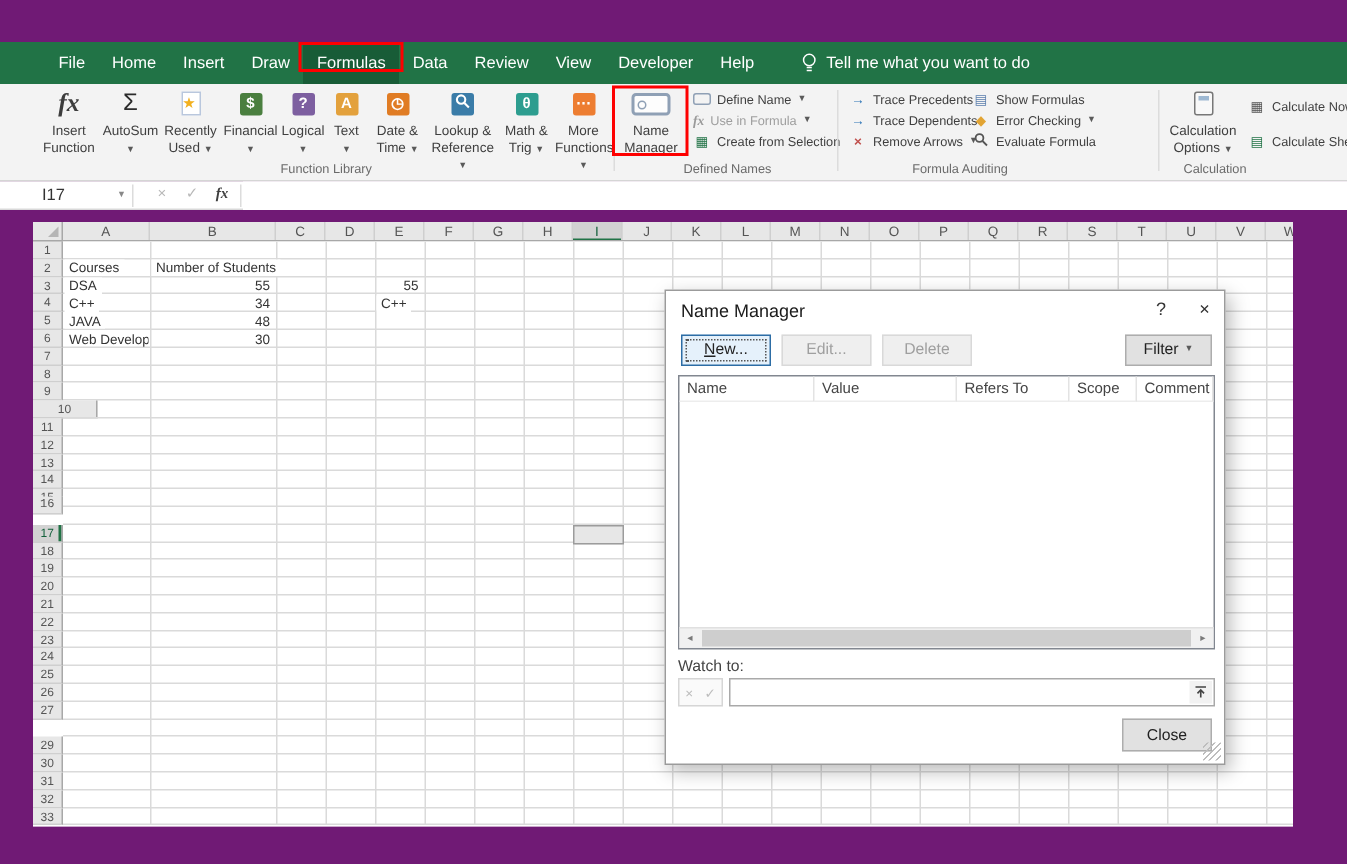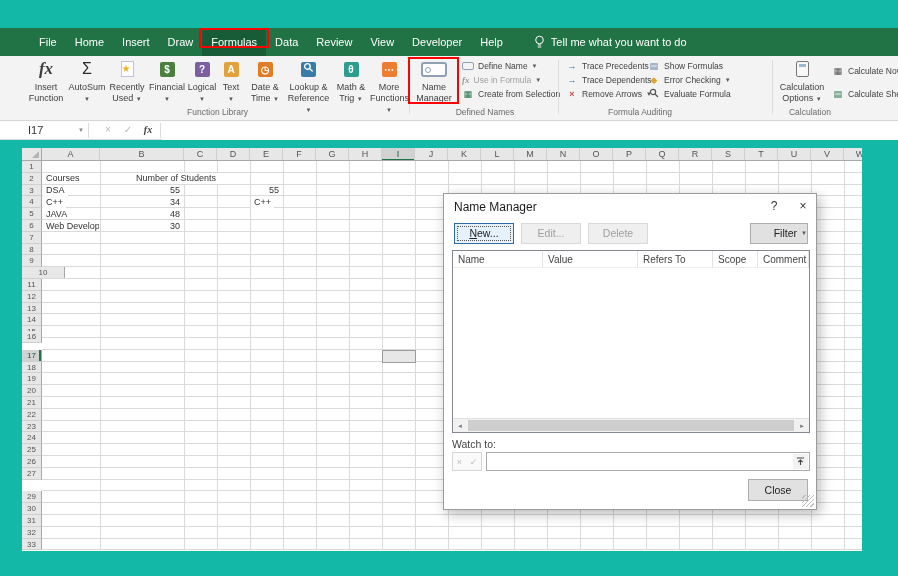--- a/index.html
+++ b/index.html
@@ -1,18 +1,18 @@
 <!DOCTYPE html>
 <html><head>
 <meta charset="utf-8">
 <style>
   *{margin:0;padding:0;box-sizing:border-box}
   html,body{background:#fff}
   body{font-family:"Liberation Sans",sans-serif;}
-  #app{position:relative;width:898px;height:576px;background:#14b8a6;overflow:hidden}
+  #app{position:relative;width:898px;height:576px;background:#701a75;overflow:hidden}
   .redbox{position:absolute;border:2px solid #fe0000;z-index:60;pointer-events:none}
 
   
   #tabbar{position:absolute;left:0;top:28px;width:898px;height:28px;background:#217346;display:flex;align-items:stretch;padding-left:30px;color:#fff;font-size:11px;z-index:10}
   .tab{padding:0 9px;line-height:28px;position:relative;white-space:nowrap}
   .tab.active{background:#185c37}
   .tab-red{left:-3px;right:-3px;top:0;height:20px}
   .tellme{display:flex;align-items:center;gap:6px;margin-left:22px;white-space:nowrap}
 
   
@@ -70,21 +70,21 @@
 
   
   #dialog{position:absolute;left:443px;top:193px;width:374px;height:317px;background:#fff;border:1px solid #9b9b9b;box-shadow:3px 4px 12px rgba(0,0,0,.28);z-index:40;font-size:10.5px;color:#333}
   .dlg-title-text{position:absolute;left:10px;top:6px;font-size:12px;color:#1a1a1a}
   .dlg-help{position:absolute;left:318px;top:5px;width:24px;text-align:center;font-size:12px;color:#333}
   .dlg-close{position:absolute;left:347px;top:5px;width:24px;text-align:center;font-size:12px;color:#333}
   .dbtn{position:absolute;top:29px;width:60px;height:21px;background:#e1e1e1;border:1px solid #adadad;text-align:center;line-height:19px;font-size:10.5px;color:#222}
   .dbtn.primary{background:#e5f1fb;border-color:#2d6da5;outline:1px dotted #555;outline-offset:-4px}
   .dbtn.disabled{background:#efefef;border-color:#d9d9d9;color:#9f9f9f}
   .ufl::first-letter{text-decoration:underline}
-  #filterbtn{left:306px;width:58px;display:flex;align-items:center;justify-content:flex-end;gap:4px}
+  #filterbtn{left:306px;width:58px;display:flex;align-items:center;justify-content:center;gap:4px}
   #closebtn{left:304px;top:285px;height:22px;line-height:20px}
   .dlist{position:absolute;left:8px;top:56px;width:358px;height:183px;border:1px solid #828790;background:#fff}
   .dlh span{position:absolute;top:0;height:17px;line-height:17px;padding-left:5px;border-right:1px solid #e3e3e3;border-bottom:1px solid #ededed;font-size:10px;color:#444;overflow:hidden;white-space:nowrap}
   .hsb{position:absolute;left:0;right:0;bottom:0;height:14px;background:#f1f1f1;border-top:1px solid #e0e0e0}
   .sbtn{position:absolute;top:0;width:14px;height:13px;text-align:center;line-height:13px;font-size:7px;color:#7a7a7a}
   .thumb{position:absolute;left:15px;right:15px;top:1px;height:11px;background:#cecece}
   .refers-label{position:absolute;left:8px;top:244px;font-size:10.5px;color:#444}
   .xcheck{position:absolute;left:8px;top:258px;width:30px;height:19px;border:1px solid #d6d6d6;background:#fafafa;color:#bdbdbd;display:flex;align-items:center;justify-content:space-around;font-size:9px}
   .refinput{position:absolute;left:42px;top:258px;width:324px;height:19px;border:1px solid #a9a9a9;background:#fff}
   .collapse{position:absolute;right:1px;top:1px;bottom:1px;width:15px;background:#f2f2f2;display:flex;align-items:center;justify-content:center}
@@ -399,21 +399,21 @@
         <div class="row-h" style="top: 342.2px; width: 20px; height: 11.8px; line-height: 11.8px;">30</div>
         <div class="hline" style="top: 353px; left: 20px;"></div>
         <div class="row-h" style="top: 354px; width: 20px; height: 11.8px; line-height: 11.8px;">31</div>
         <div class="hline" style="top: 364.8px; left: 20px;"></div>
         <div class="row-h" style="top: 365.8px; width: 20px; height: 11.8px; line-height: 11.8px;">32</div>
         <div class="hline" style="top: 376.6px; left: 20px;"></div>
         <div class="row-h" style="top: 377.6px; width: 20px; height: 11.8px; line-height: 11.8px;">33</div>
         <div class="hline" style="top: 388.4px; left: 20px;"></div>
         <div class="sel-cell" style="left: 360px; top: 188.8px; width: 34px; height: 12.8px;"></div>
         <div class="cell left spill" style="left: 21px; top: 12.4px;">Courses</div>
-        <div class="cell left spill" style="left: 79px; top: 12.4px; margin-left: 32px;">Number of Students</div>
+        <div class="cell left spill" style="left: 79px; top: 12.4px;">Number of Students</div>
         <div class="cell left spill" style="left: 21px; top: 24.2px;">DSA</div>
         <div class="cell right" style="left: 79px; top: 24.2px; width: 82px;">55</div>
         <div class="cell right" style="left: 229px; top: 24.2px; width: 31px;">55</div>
         <div class="cell left spill" style="left: 21px; top: 36px;">C++</div>
         <div class="cell right" style="left: 79px; top: 36px; width: 82px;">34</div>
         <div class="cell left spill" style="left: 229px; top: 36px;">C++</div>
         <div class="cell left spill" style="left: 21px; top: 47.8px;">JAVA</div>
         <div class="cell right" style="left: 79px; top: 47.8px; width: 82px;">48</div>
         <div class="cell left clip" style="left: 21px; top: 59.6px; width: 56px;">Web Development</div>
         <div class="cell right" style="left: 79px; top: 59.6px; width: 82px;">30</div>

